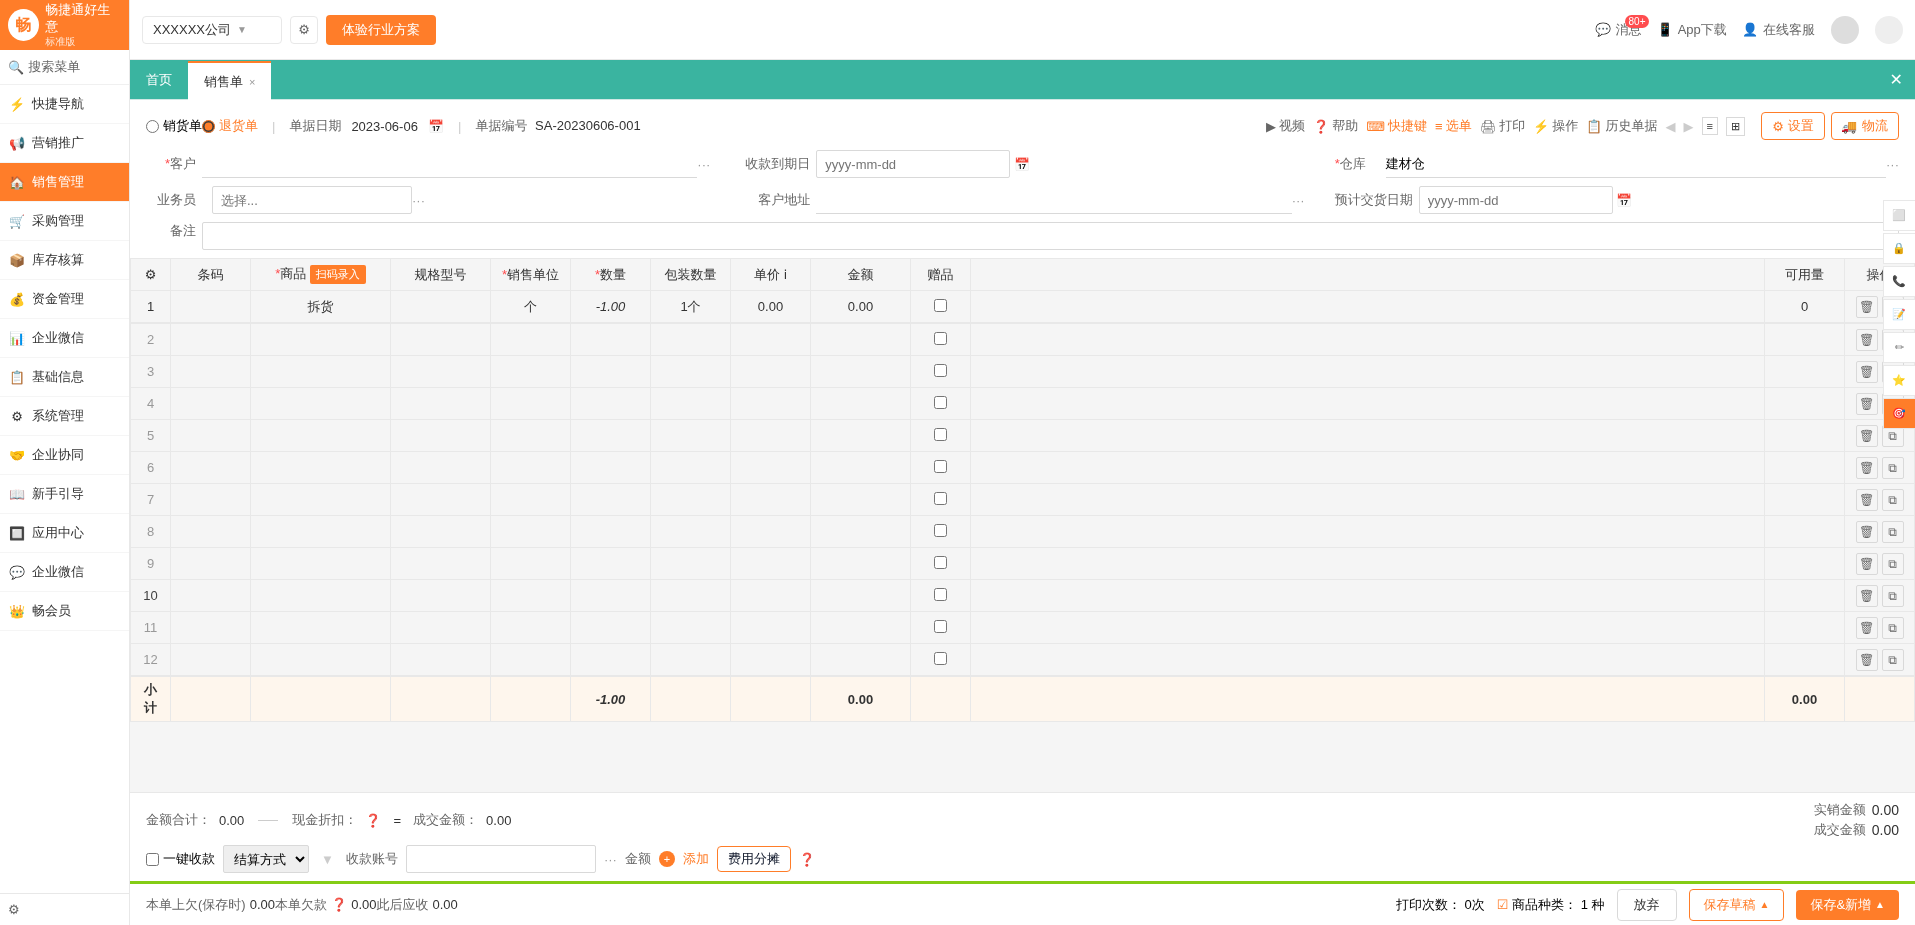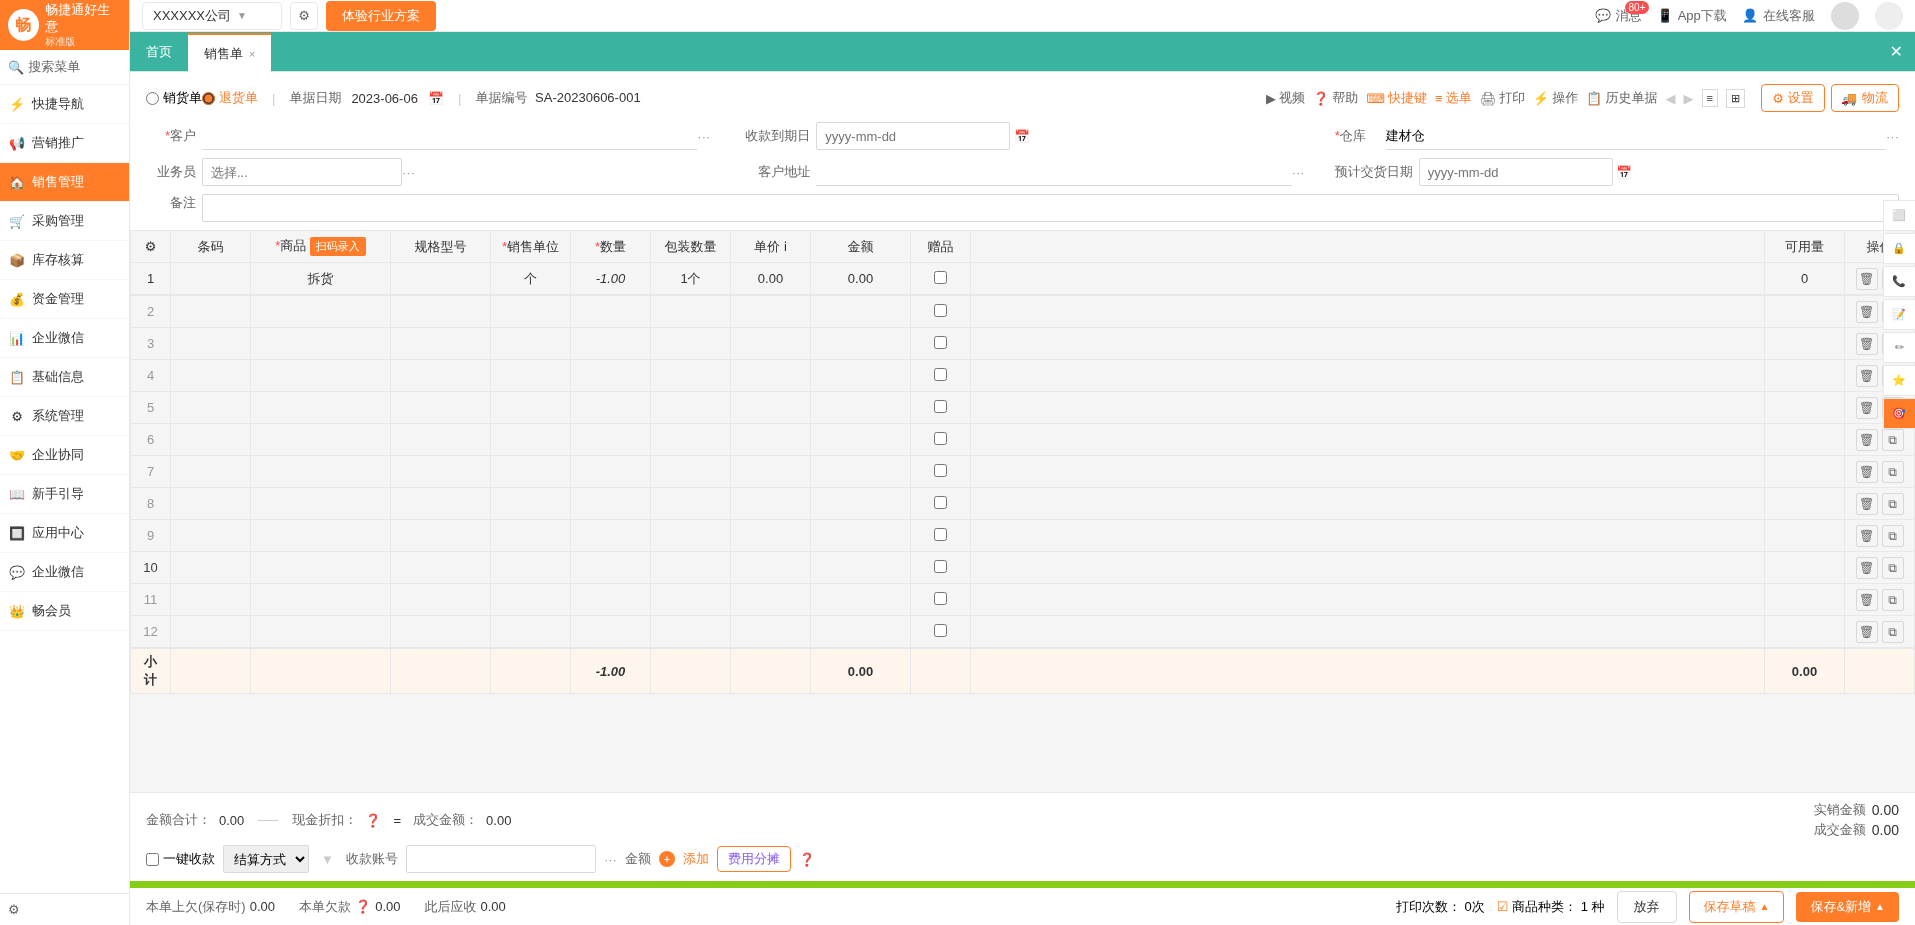--- a/index.html
+++ b/index.html
@@ -14,21 +14,21 @@
     .sidebar-nav-item { padding: 10px 8px; display: flex; align-items: center; gap: 6px; cursor: pointer; color: #333; border-bottom: 1px solid #f5f5f5; }
     .sidebar-nav-item.active { background: #ff7d29; color: #fff; }
     .sidebar-nav-item .nav-icon { width: 18px; height: 18px; display: flex; align-items: center; justify-content: center; flex-shrink: 0; }
     .sidebar-bottom { margin-top: auto; border-top: 1px solid #e8e8e8; }
     .sidebar-bottom-item { padding: 8px; display: flex; align-items: center; gap: 6px; cursor: pointer; color: #666; }
 
     
     .main { flex: 1; display: flex; flex-direction: column; overflow: hidden; }
 
     
-    .top-header { height: 32px; background: #fff; display: flex; align-items: center; padding: 0 12px; border-bottom: 1px solid #e8e8e8; gap: 8px; }
+    .top-header { height: 60px; background: #fff; display: flex; align-items: center; padding: 0 12px; border-bottom: 1px solid #e8e8e8; gap: 8px; }
     .company-selector { display: flex; align-items: center; gap: 6px; border: 1px solid #e8e8e8; border-radius: 4px; padding: 4px 10px; cursor: pointer; min-width: 140px; }
     .company-name { color: #333; font-size: 13px; }
     .chevron-down { color: #999; font-size: 10px; }
     .gear-btn { width: 28px; height: 28px; border: 1px solid #e8e8e8; border-radius: 4px; display: flex; align-items: center; justify-content: center; cursor: pointer; color: #666; }
     .trial-btn { background: #ff7d29; color: #fff; border: none; border-radius: 4px; padding: 6px 16px; cursor: pointer; font-size: 13px; }
     .header-right { margin-left: auto; display: flex; align-items: center; gap: 16px; }
     .header-icon-group { display: flex; align-items: center; gap: 4px; cursor: pointer; color: #666; position: relative; }
     .badge { background: #ff4d4f; color: #fff; font-size: 10px; border-radius: 10px; padding: 1px 4px; position: absolute; top: -6px; right: -8px; }
     .avatar { width: 28px; height: 28px; background: #ddd; border-radius: 50%; }
 
@@ -65,25 +65,25 @@
     .action-icons { display: flex; gap: 4px; justify-content: center; }
     .action-icon { width: 22px; height: 22px; border: 1px solid #d9d9d9; border-radius: 2px; cursor: pointer; display: flex; align-items: center; justify-content: center; color: #666; font-size: 12px; }
     .subtotal-row td { background: #fef6ed; font-weight: bold; }
 
     
     .footer-area { background: #fff; border-top: 1px solid #e8e8e8; padding: 8px 16px; }
     .footer-row1 { display: flex; align-items: center; gap: 8px; margin-bottom: 6px; }
     .footer-row2 { display: flex; align-items: center; gap: 8px; }
     .footer-label { color: #666; }
     .footer-val { color: #333; }
-    .fee-btn { background: #fff; border: 1px solid #ff7d29; color: #8b5cf6; border-radius: 4px; padding: 3px 10px; cursor: pointer; }
+    .fee-btn { background: #fff; border: 1px solid #ff7d29; color: #0f172a; border-radius: 4px; padding: 3px 10px; cursor: pointer; }
     .checkbox-item { display: flex; align-items: center; gap: 4px; cursor: pointer; }
 
     
-    .status-bar { height: 44px; background: #fff; border-top: 7px solid #84cc16; display: flex; align-items: center; padding: 0 16px; gap: 24px; }
+    .status-bar { height: 44px; background: #fff; border-top: 3px solid #84cc16; display: flex; align-items: center; padding: 0 16px; }
     .status-item { display: flex; align-items: center; gap: 4px; color: #666; }
     .status-val { color: #333; }
     .status-right { margin-left: auto; display: flex; align-items: center; gap: 12px; }
     .discard-btn { border: 1px solid #d9d9d9; background: #fff; color: #333; border-radius: 4px; padding: 6px 16px; cursor: pointer; }
     .save-draft-btn { border: 1px solid #ff7d29; background: #fff; color: #ff7d29; border-radius: 4px; padding: 6px 14px; cursor: pointer; display: flex; align-items: center; gap: 4px; }
     .save-new-btn { background: #ff7d29; color: #fff; border: none; border-radius: 4px; padding: 6px 14px; cursor: pointer; display: flex; align-items: center; gap: 4px; }
 
     
     .right-float { position: fixed; right: 0; top: 200px; display: flex; flex-direction: column; gap: 2px; z-index: 10; }
     .float-btn { width: 32px; background: #fff; border: 1px solid #e8e8e8; border-right: none; padding: 8px 4px; cursor: pointer; text-align: center; color: #666; font-size: 11px; writing-mode: horizontal-tb; display: flex; align-items: center; justify-content: center; }
@@ -312,21 +312,21 @@
         </div>
         <div class="field-item" style="flex:1.2; margin-left:30px;">
           <span style="color:#666; min-width:30px; text-align:right; margin-right:20px;"><span style="color:#ff4d4f;">*</span>仓库</span>
           <span style="border-bottom:1px solid #d9d9d9; flex:1; height:28px; display:flex; align-items:center; min-width:120px;">建材仓</span>
           <span class="dots-btn">···</span>
         </div>
       </div>
 
       <div class="field-row">
         <div class="field-item" style="flex:1.2;">
-          <span style="color:#666; min-width:50px; text-align:right; margin-right:6px;">业务员</span>
+          <span style="color:#666; min-width:50px; text-align:right; margin-right:16px;">业务员</span>
           <input type="text" style="border: 1px solid rgb(217, 217, 217); border-radius: 2px; padding: 4px 8px; height: 28px; color: rgb(204, 204, 204); min-width: 200px;" placeholder="选择...">
           <span class="dots-btn">···</span>
         </div>
         <div class="field-item" style="flex:1.2; margin-left:30px;">
           <span style="color:#666; min-width:70px; text-align:right; margin-right:6px;">客户地址</span>
           <span style="border-bottom:1px solid #d9d9d9; flex:1; height:28px; display:flex; align-items:center; min-width:160px;"></span>
           <span class="dots-btn">···</span>
         </div>
         <div class="field-item" style="flex:1.2; margin-left:30px;">
           <span style="color:#666; min-width:70px; text-align:right; margin-right:6px;">预计交货日期</span>

